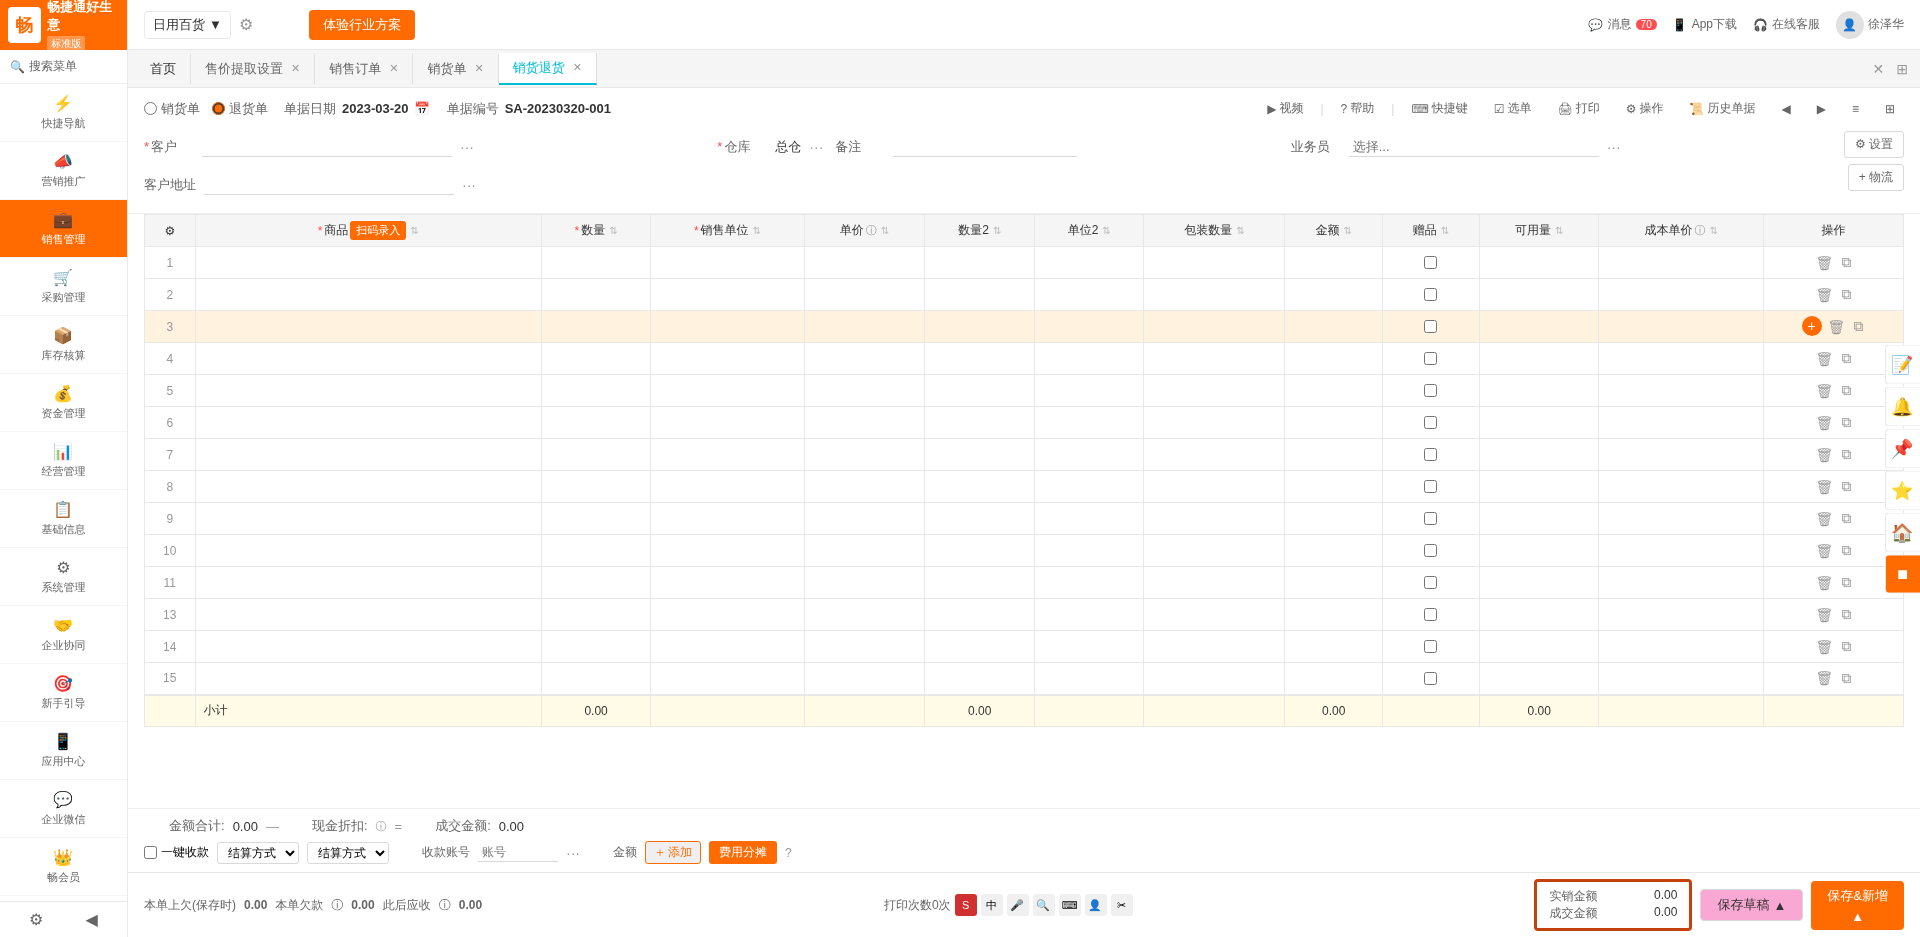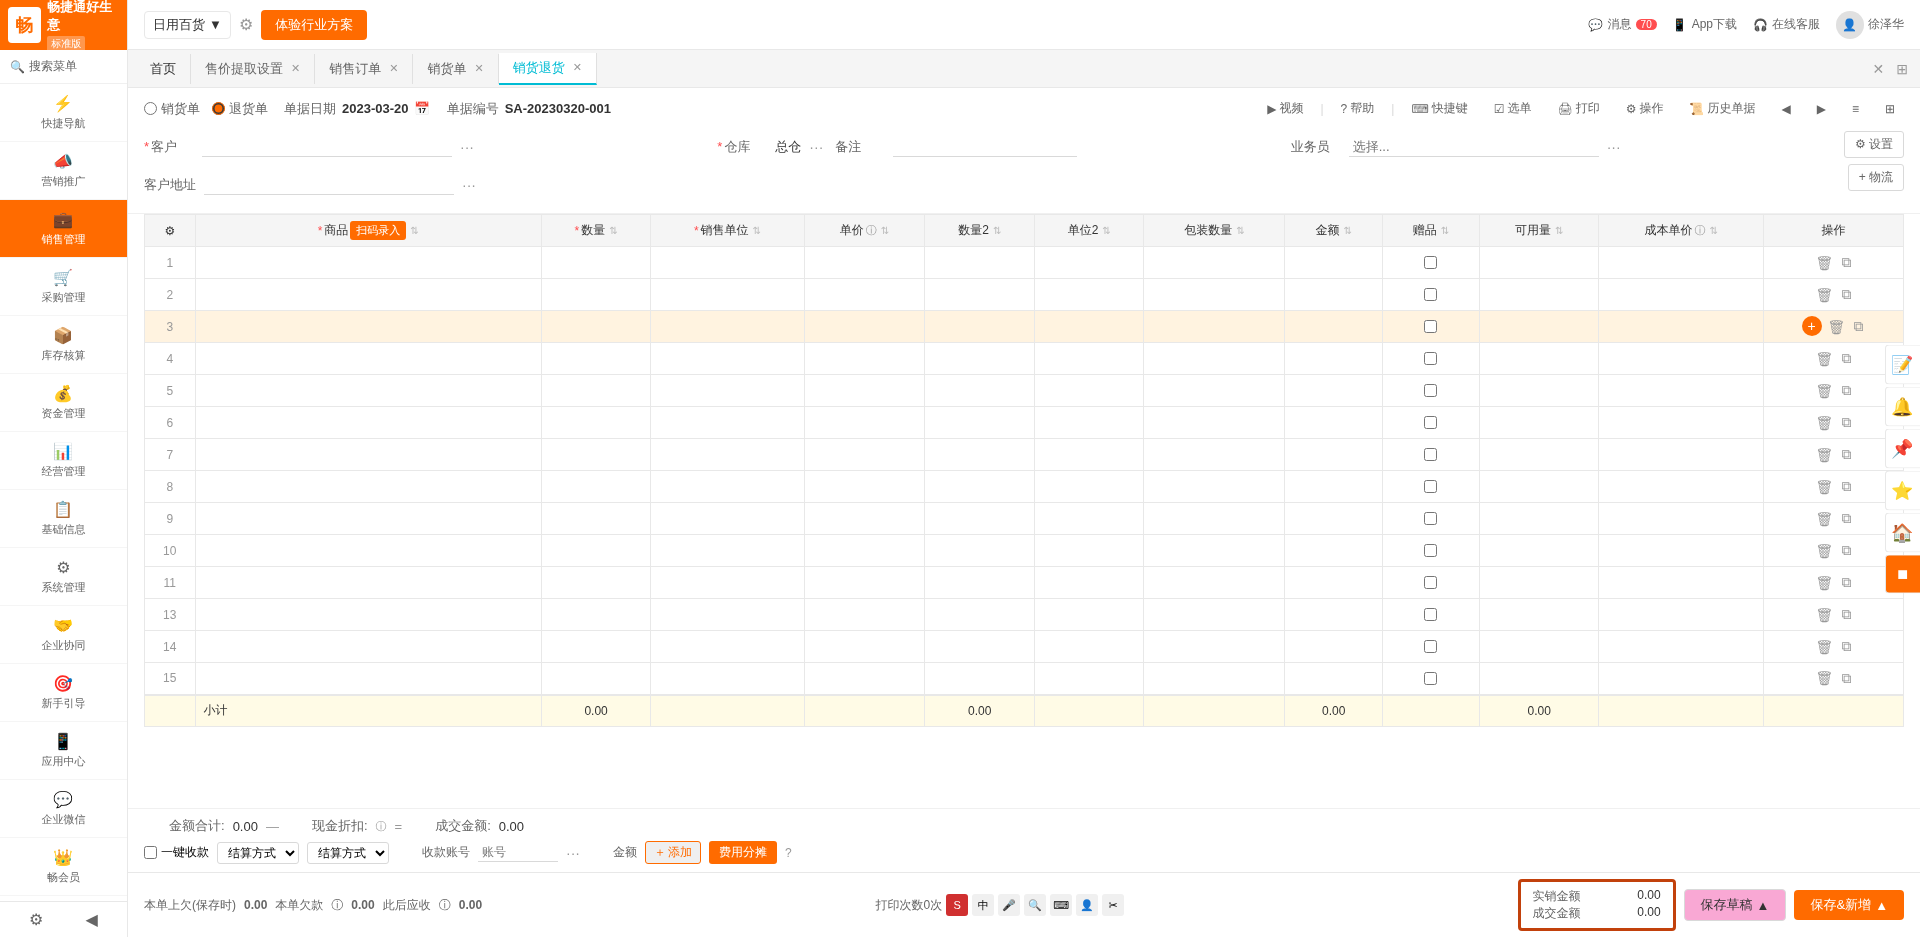--- a/index.html
+++ b/index.html
@@ -18,21 +18,21 @@
     .sidebar-footer { display: flex; align-items: center; justify-content: space-around; padding: 8px; border-top: 1px solid #e8e8e8; }
 
     
     .main { flex: 1; display: flex; flex-direction: column; overflow: hidden; }
 
     
     .topbar { height: 50px; background: #fff; display: flex; align-items: center; justify-content: space-between; padding: 0 16px; border-bottom: 1px solid #e8e8e8; }
     .topbar-left { display: flex; align-items: center; gap: 8px; }
     .topbar-dropdown { display: flex; align-items: center; gap: 4px; font-size: 13px; color: #333; cursor: pointer; padding: 4px 8px; border: 1px solid #e8e8e8; border-radius: 4px; }
     .topbar-settings { color: #999; cursor: pointer; font-size: 16px; }
-    .topbar-btn { background: #ff6b00; color: #fff; border: none; padding: 6px 14px; border-radius: 4px; cursor: pointer; font-size: 13px; }
+    .topbar-btn { background: #ff6b00; color: #fff; border: none; padding: 6px 14px; border-radius: 4px; cursor: pointer; font-size: 13px; margin-left: 48px; }
     .topbar-right { display: flex; align-items: center; gap: 16px; font-size: 12px; color: #666; }
     .topbar-right-item { display: flex; align-items: center; gap: 4px; cursor: pointer; }
     .badge { background: #ff4d4f; color: #fff; border-radius: 10px; padding: 0 5px; font-size: 10px; min-width: 16px; text-align: center; }
     .avatar { width: 28px; height: 28px; border-radius: 50%; background: #e0e0e0; display: flex; align-items: center; justify-content: center; font-size: 12px; color: #666; }
 
     
     .tabs { display: flex; align-items: center; background: #f5f5f5; border-bottom: 1px solid #e8e8e8; padding: 0 8px; height: 38px; }
     .tab { display: flex; align-items: center; gap: 4px; padding: 6px 14px; cursor: pointer; font-size: 13px; color: #666; border-right: 1px solid #e0e0e0; white-space: nowrap; }
     .tab:first-child { color: #333; }
     .tab.active { background: #fff; color: #00bcd4; border-bottom: 2px solid #00bcd4; }
@@ -103,21 +103,21 @@
     .bottom-center { display: flex; align-items: center; gap: 4px; }
     .bottom-img-row { display: flex; gap: 4px; }
     .bottom-img-icon { width: 22px; height: 22px; border-radius: 3px; background: #f0f0f0; display: flex; align-items: center; justify-content: center; font-size: 11px; cursor: pointer; }
     .print-count { font-size: 12px; color: #666; }
     .summary-label { color: #666; }
     .summary-value { color: #333; font-weight: 500; min-width: 60px; text-align: right; }
 
     
     .action-btns { display: flex; align-items: center; gap: 8px; }
     .btn-save-draft { background: #f9a8d4; border: 1px solid #d9d9d9; color: #333; padding: 6px 16px; border-radius: 4px; cursor: pointer; font-size: 13px; display: flex; align-items: center; gap: 4px; }
-    .btn-save-new { background: #ff6b00; border: none; color: #fff; padding: 6px 16px; border-radius: 4px; cursor: pointer; font-size: 13px; display: flex; align-items: center; gap: 4px; }
+    .btn-save-new { background: #ff6b00; border: none; color: #fff; padding: 6px 16px; border-radius: 4px; cursor: pointer; font-size: 13px; display: flex; align-items: center; gap: 4px; flex-direction: column; }
 
     .right-side-panel { position: fixed; right: 0; top: 50%; transform: translateY(-50%); display: flex; flex-direction: column; gap: 2px; z-index: 100; }
     .right-panel-btn { background: #fff; border: 1px solid #e8e8e8; border-right: none; padding: 8px 6px; cursor: pointer; font-size: 18px; color: #666; writing-mode: horizontal-tb; border-radius: 4px 0 0 4px; display: flex; align-items: center; justify-content: center; }
     .right-panel-btn.active { background: #ff6b00; color: #fff; }
 
     .content-wrapper { position: relative; flex: 1; display: flex; flex-direction: column; overflow: hidden; }
   </style>
 </head>
 <body>
 

